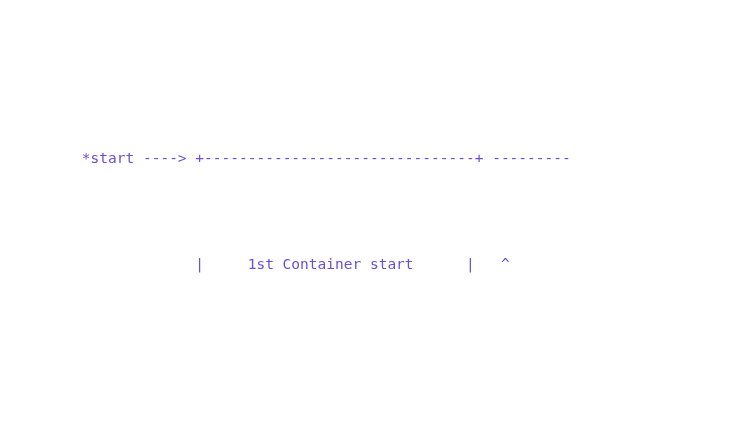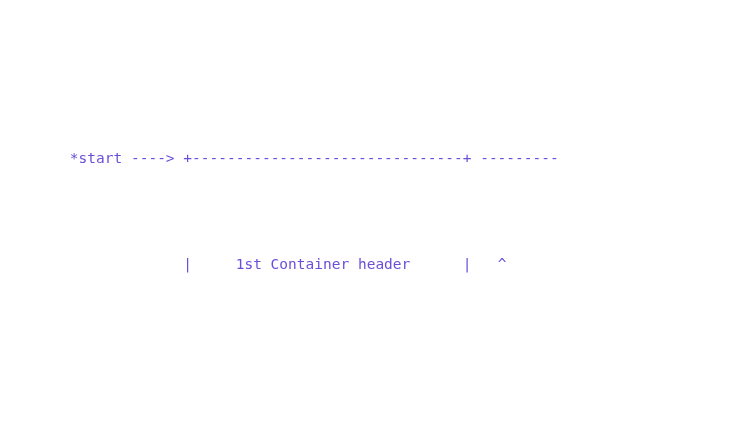--- a/index.html
+++ b/index.html
@@ -26,34 +26,35 @@
     line-height: 26.5px;
     letter-spacing: 0px;
     white-space: pre;
     font-weight: 400;
     -webkit-font-smoothing: antialiased;
   }
   #ascii-art .line {
     display: block;
     height: 26.5px;
     white-space: pre;
+    padding-left: 12px;
   }
   .pad-top {
     height: 12px;
   }
 </style>
 </head>
 <body>
 
 <div id="ascii-art">
   <div class="pad-top"></div>
 
   <span class="line">        <span>*start ----&gt;</span> +-------------------------------+ <span>---------</span></span>
 
-  <span class="line">                     |     <span>1st Container header</span>      |   <span>^</span></span>
+  <span class="line">                     |     <span>1st Container start</span>      |   <span>^</span></span>
 
 
   
 
   
 
   
 
   
 

